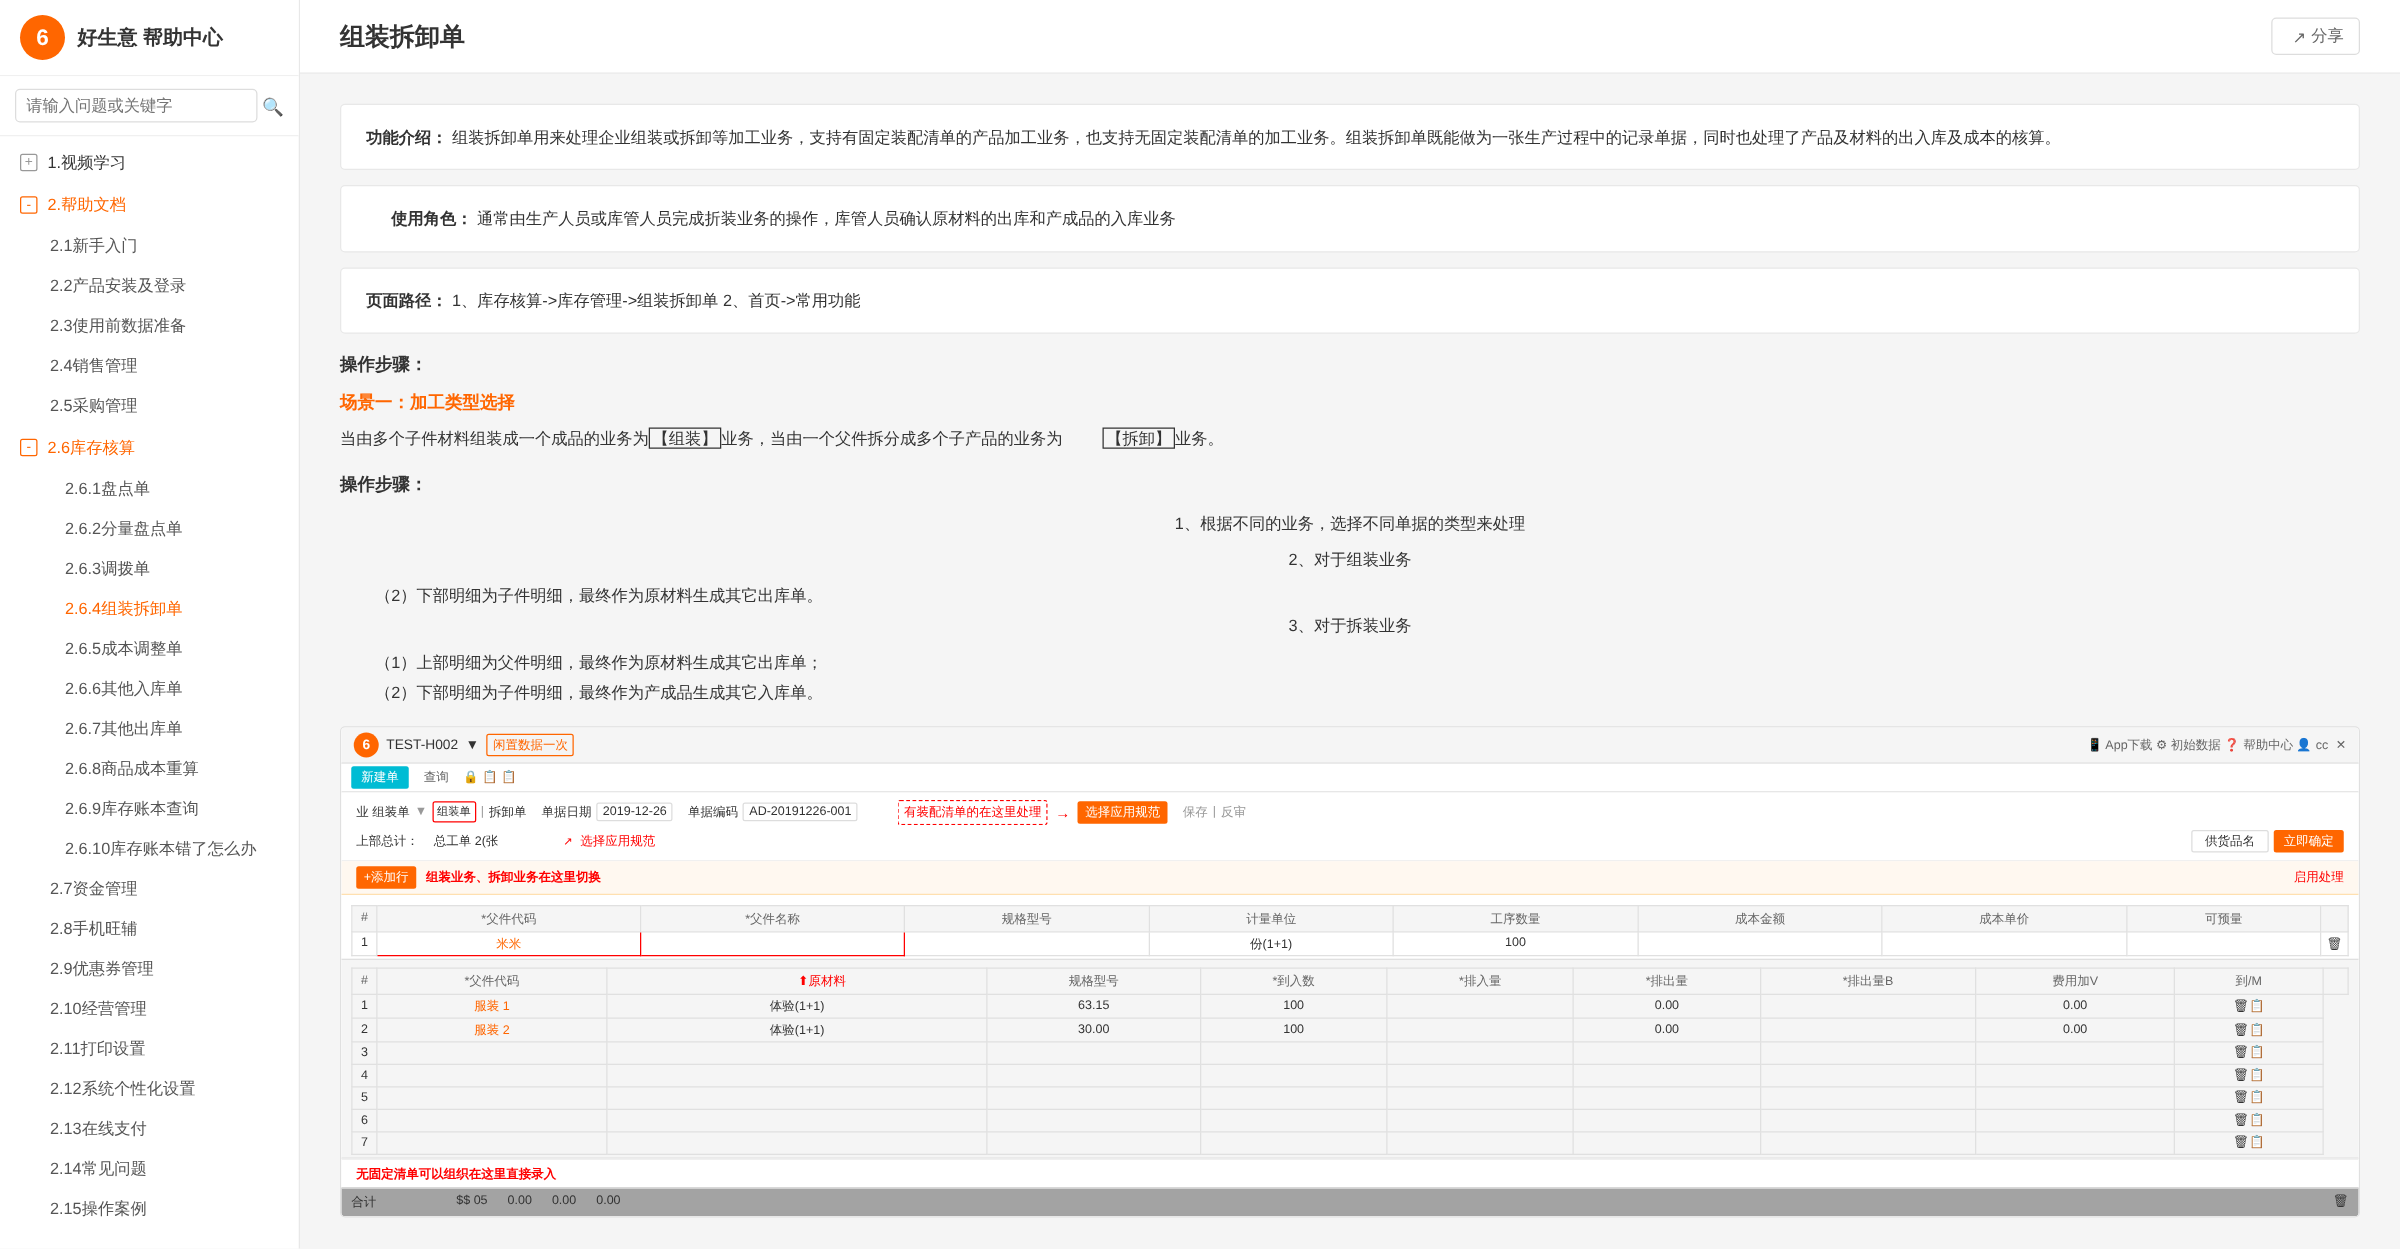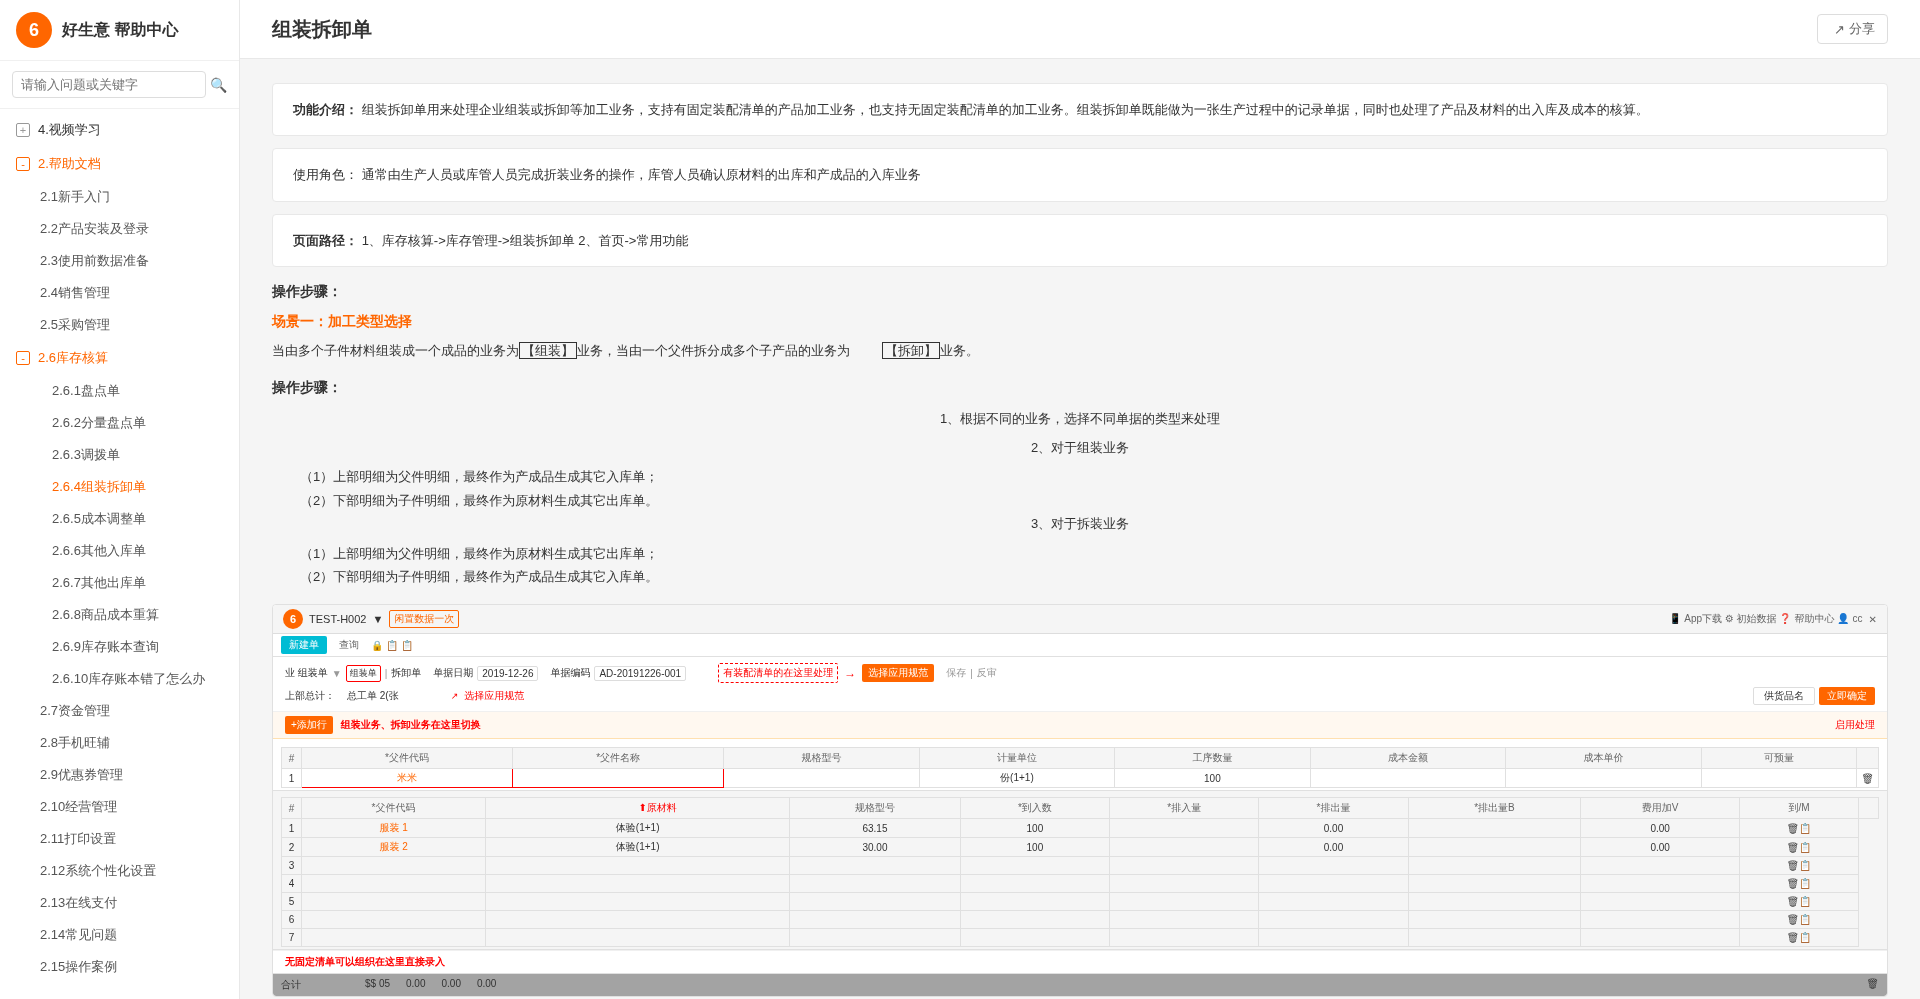--- a/index.html
+++ b/index.html
@@ -178,21 +178,21 @@
     <span class="site-title">好生意 帮助中心</span>
   </div>
   <div class="search-box">
     <input type="text" style="font-size: 13px;" placeholder="请输入问题或关键字">
     <button class="search-icon-btn">🔍</button>
   </div>
   <div class="nav-section">
 
     <div class="nav-item">
       <span class="nav-plus">+</span>
-      <span>4.视频学习</span>
+      <span>1.视频学习</span>
     </div>
 
     <div class="nav-item active">
       <span class="nav-minus">-</span>
       <span>2.帮助文档</span>
     </div>
     <div class="nav-sub-item">2.1新手入门</div>
     <div class="nav-sub-item">2.2产品安装及登录</div>
     <div class="nav-sub-item">2.3使用前数据准备</div>
     <div class="nav-sub-item">2.4销售管理</div>
@@ -234,40 +234,39 @@
   </div>
 
   <div id="content">
 
     <div class="info-block">
       <span style="font-weight:bold;">功能介绍：</span>
       <span>组装拆卸单用来处理企业组装或拆卸等加工业务，支持有固定装配清单的产品加工业务，也支持无固定装配清单的加工业务。组装拆卸单既能做为一张生产过程中的记录单据，同时也处理了产品及材料的出入库及成本的核算。</span>
     </div>
 
     <div class="info-block">
-      <span style="font-weight:normal;">使用角色：</span>
+      <span style="font-weight:bold;margin-left:20px;">使用角色：</span>
       <span>通常由生产人员或库管人员完成折装业务的操作，库管人员确认原材料的出库和产成品的入库业务</span>
     </div>
 
     <div class="info-block">
       <span style="font-weight:bold;">页面路径：</span>
       <span>1、库存核算-&gt;库存管理-&gt;组装拆卸单 2、首页-&gt;常用功能</span>
     </div>
 
     <div class="section-title">操作步骤：</div>
     <div class="sub-section-title">场景一：加工类型选择</div>
     <div class="content-text">
       当由多个子件材料组装成一个成品的业务为<span style="border:1px solid #333; padding:0 2px;">【组装】</span>业务，当由一个父件拆分成多个子产品的业务为<span style="border:1px solid #333; padding:0 2px;margin-left:32px;">【拆卸】</span>业务。
     </div>
 
     <div class="section-title">操作步骤：</div>
     <div class="steps-list">
       <div class="step-item">1、根据不同的业务，选择不同单据的类型来处理</div>
       <div class="step-item">2、对于组装业务</div>
-      <div class="sub-step">（1）上部明细为父件明细，最终作为产成品生成其它入库单；</div>
       <div class="sub-step">（2）下部明细为子件明细，最终作为原材料生成其它出库单。</div>
       <div class="step-item">3、对于拆装业务</div>
       <div class="sub-step">（1）上部明细为父件明细，最终作为原材料生成其它出库单；</div>
       <div class="sub-step">（2）下部明细为子件明细，最终作为产成品生成其它入库单。</div>
     </div>
 
     <div class="screenshot-container">
       <div style="position:relative; background:#e8e8e8; padding: 0;">
 
         <div style="background:#fff; border-radius:3px; overflow:hidden; margin:0;">

